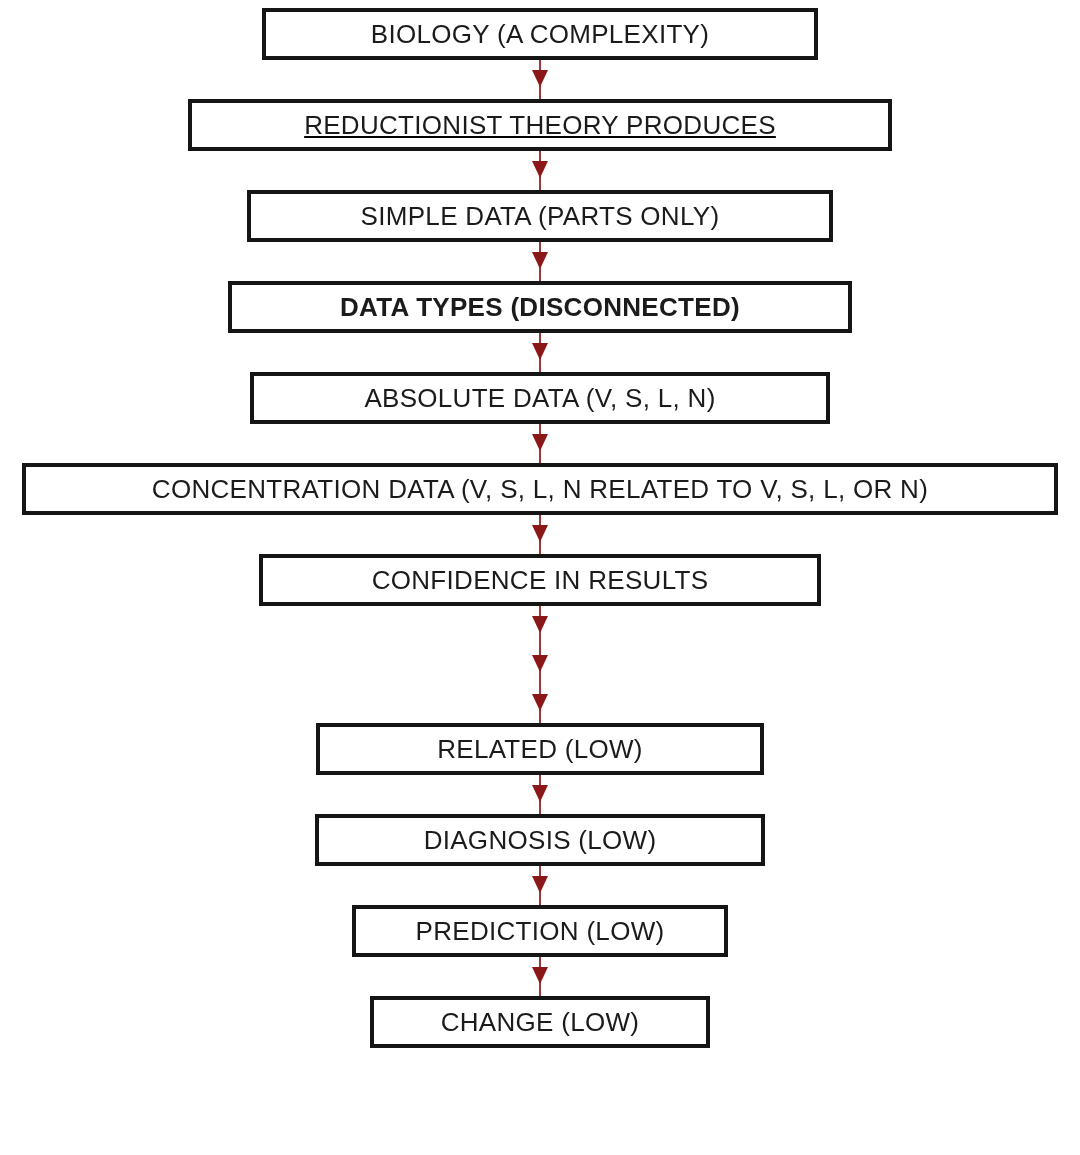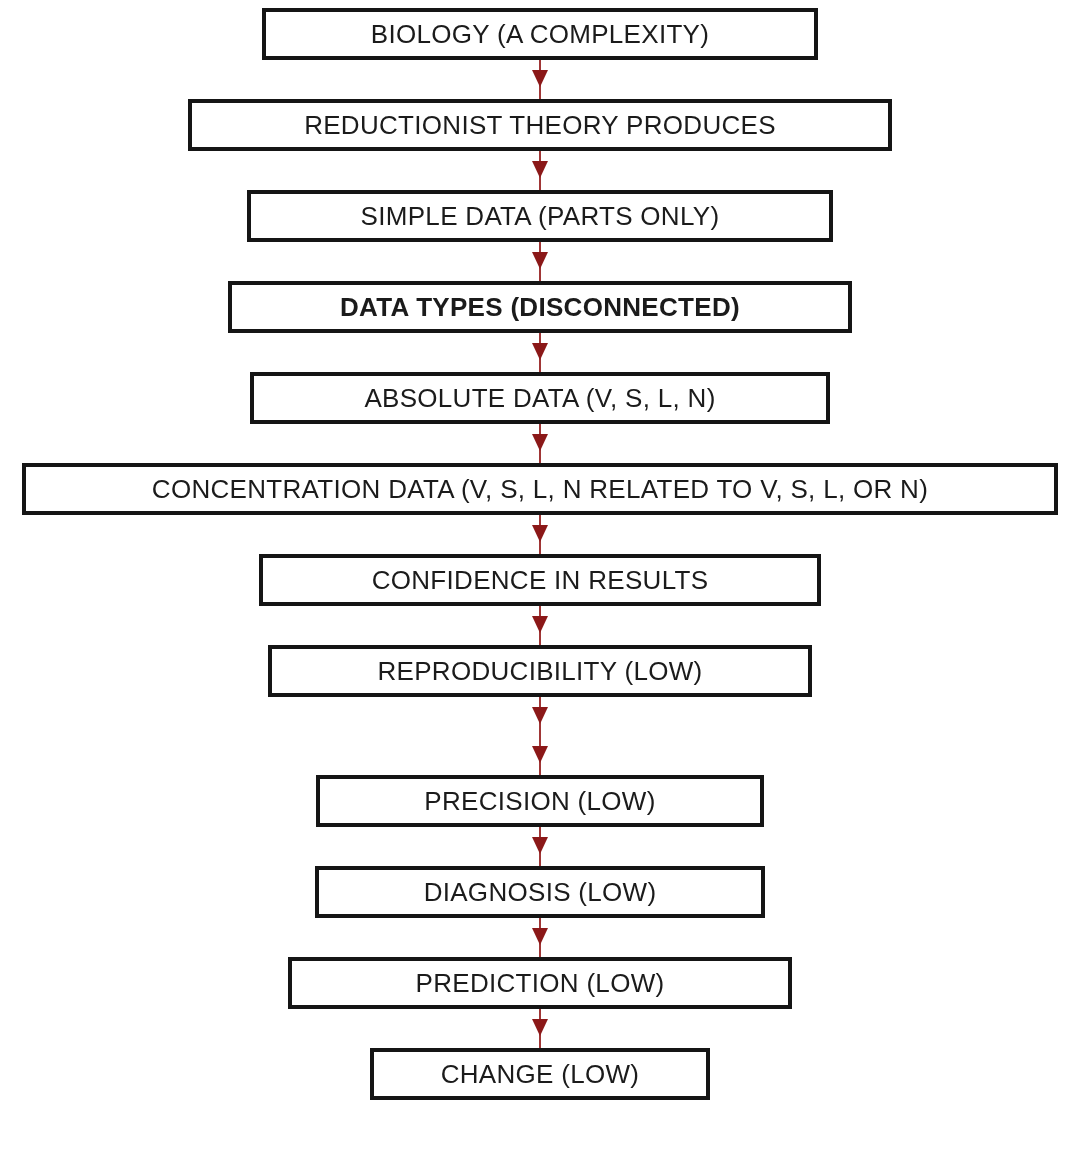--- a/index.html
+++ b/index.html
@@ -33,31 +33,31 @@
     justify-content: center;
     z-index: 2;
   }
   .box-label {
     font-size: 26px;
     color: var(--text);
     letter-spacing: 0.3px;
     white-space: nowrap;
   }
   .b1  { width: 556px; }
-  .b2  { width: 704px; }
+  .b2  { width: 704px; text-decoration: underline; }
   .b3  { width: 586px; }
   .b4  { width: 624px; font-weight: bold; }
   .b5  { width: 580px; }
   .b6  { width: 1036px; }
   .b7  { width: 562px; }
   .b8  { width: 544px; }
   .b9  { width: 450px; }
   .b10 { width: 448px; }
   .b11 { width: 450px; }
-  .b12 { width: 504px; }
+  .b12 { width: 376px; }
   .b13 { width: 340px; }
   .connector {
     flex: 0 0 auto;
     position: relative;
     width: 24px;
     height: 39px;
     z-index: 1;
   }
   .connector .line {
     position: absolute;
@@ -134,35 +134,32 @@
   </div>
 
   <div class="box b7">
     <span class="box-label">CONFIDENCE IN RESULTS</span>
   </div>
   <div class="connector">
     <span class="line"></span>
     <span class="arrowhead"></span>
   </div>
 
-  <div class="box b8">
-    <span class="box-label">REPRODUCIBILITY (LOW)</span>
-  </div>
   <div class="connector">
     <span class="line"></span>
     <span class="arrowhead"></span>
   </div>
 
   <div class="connector">
     <span class="line"></span>
     <span class="arrowhead"></span>
   </div>
 
   <div class="box b10">
-    <span class="box-label">PRECISION (LOW)</span>
+    <span class="box-label">RELATED (LOW)</span>
   </div>
   <div class="connector">
     <span class="line"></span>
     <span class="arrowhead"></span>
   </div>
 
   <div class="box b11">
     <span class="box-label">DIAGNOSIS (LOW)</span>
   </div>
   <div class="connector">

